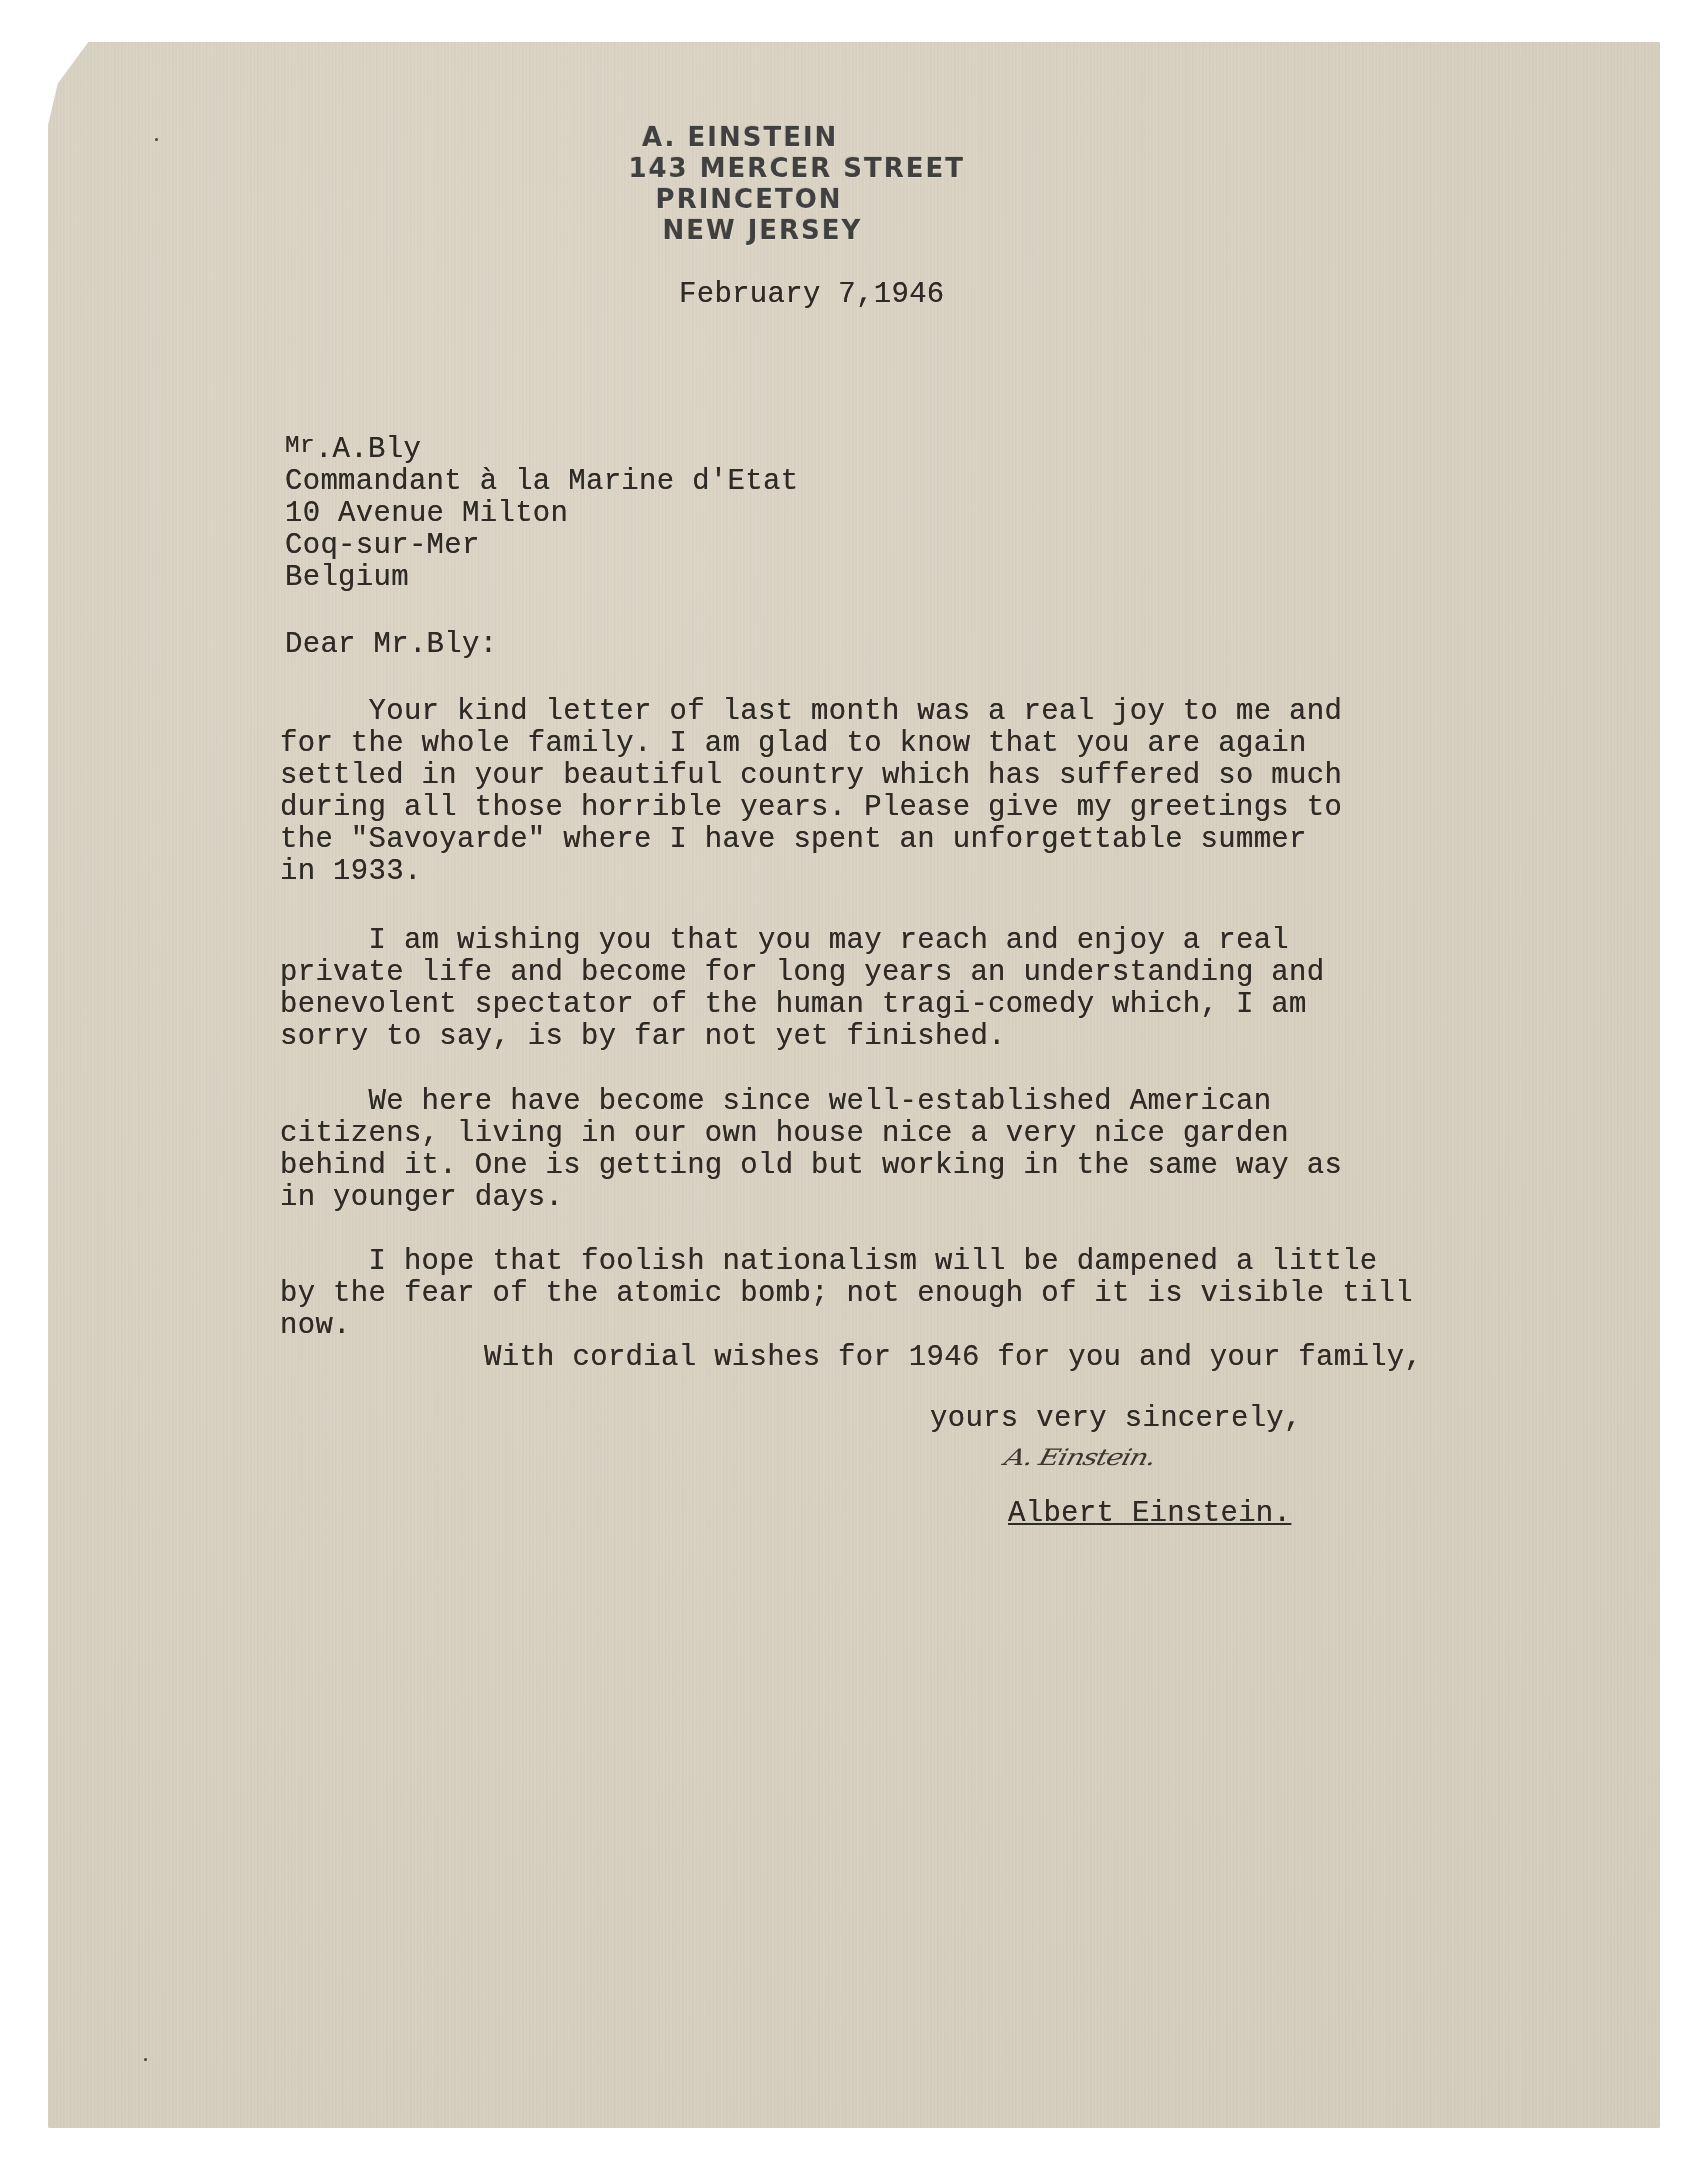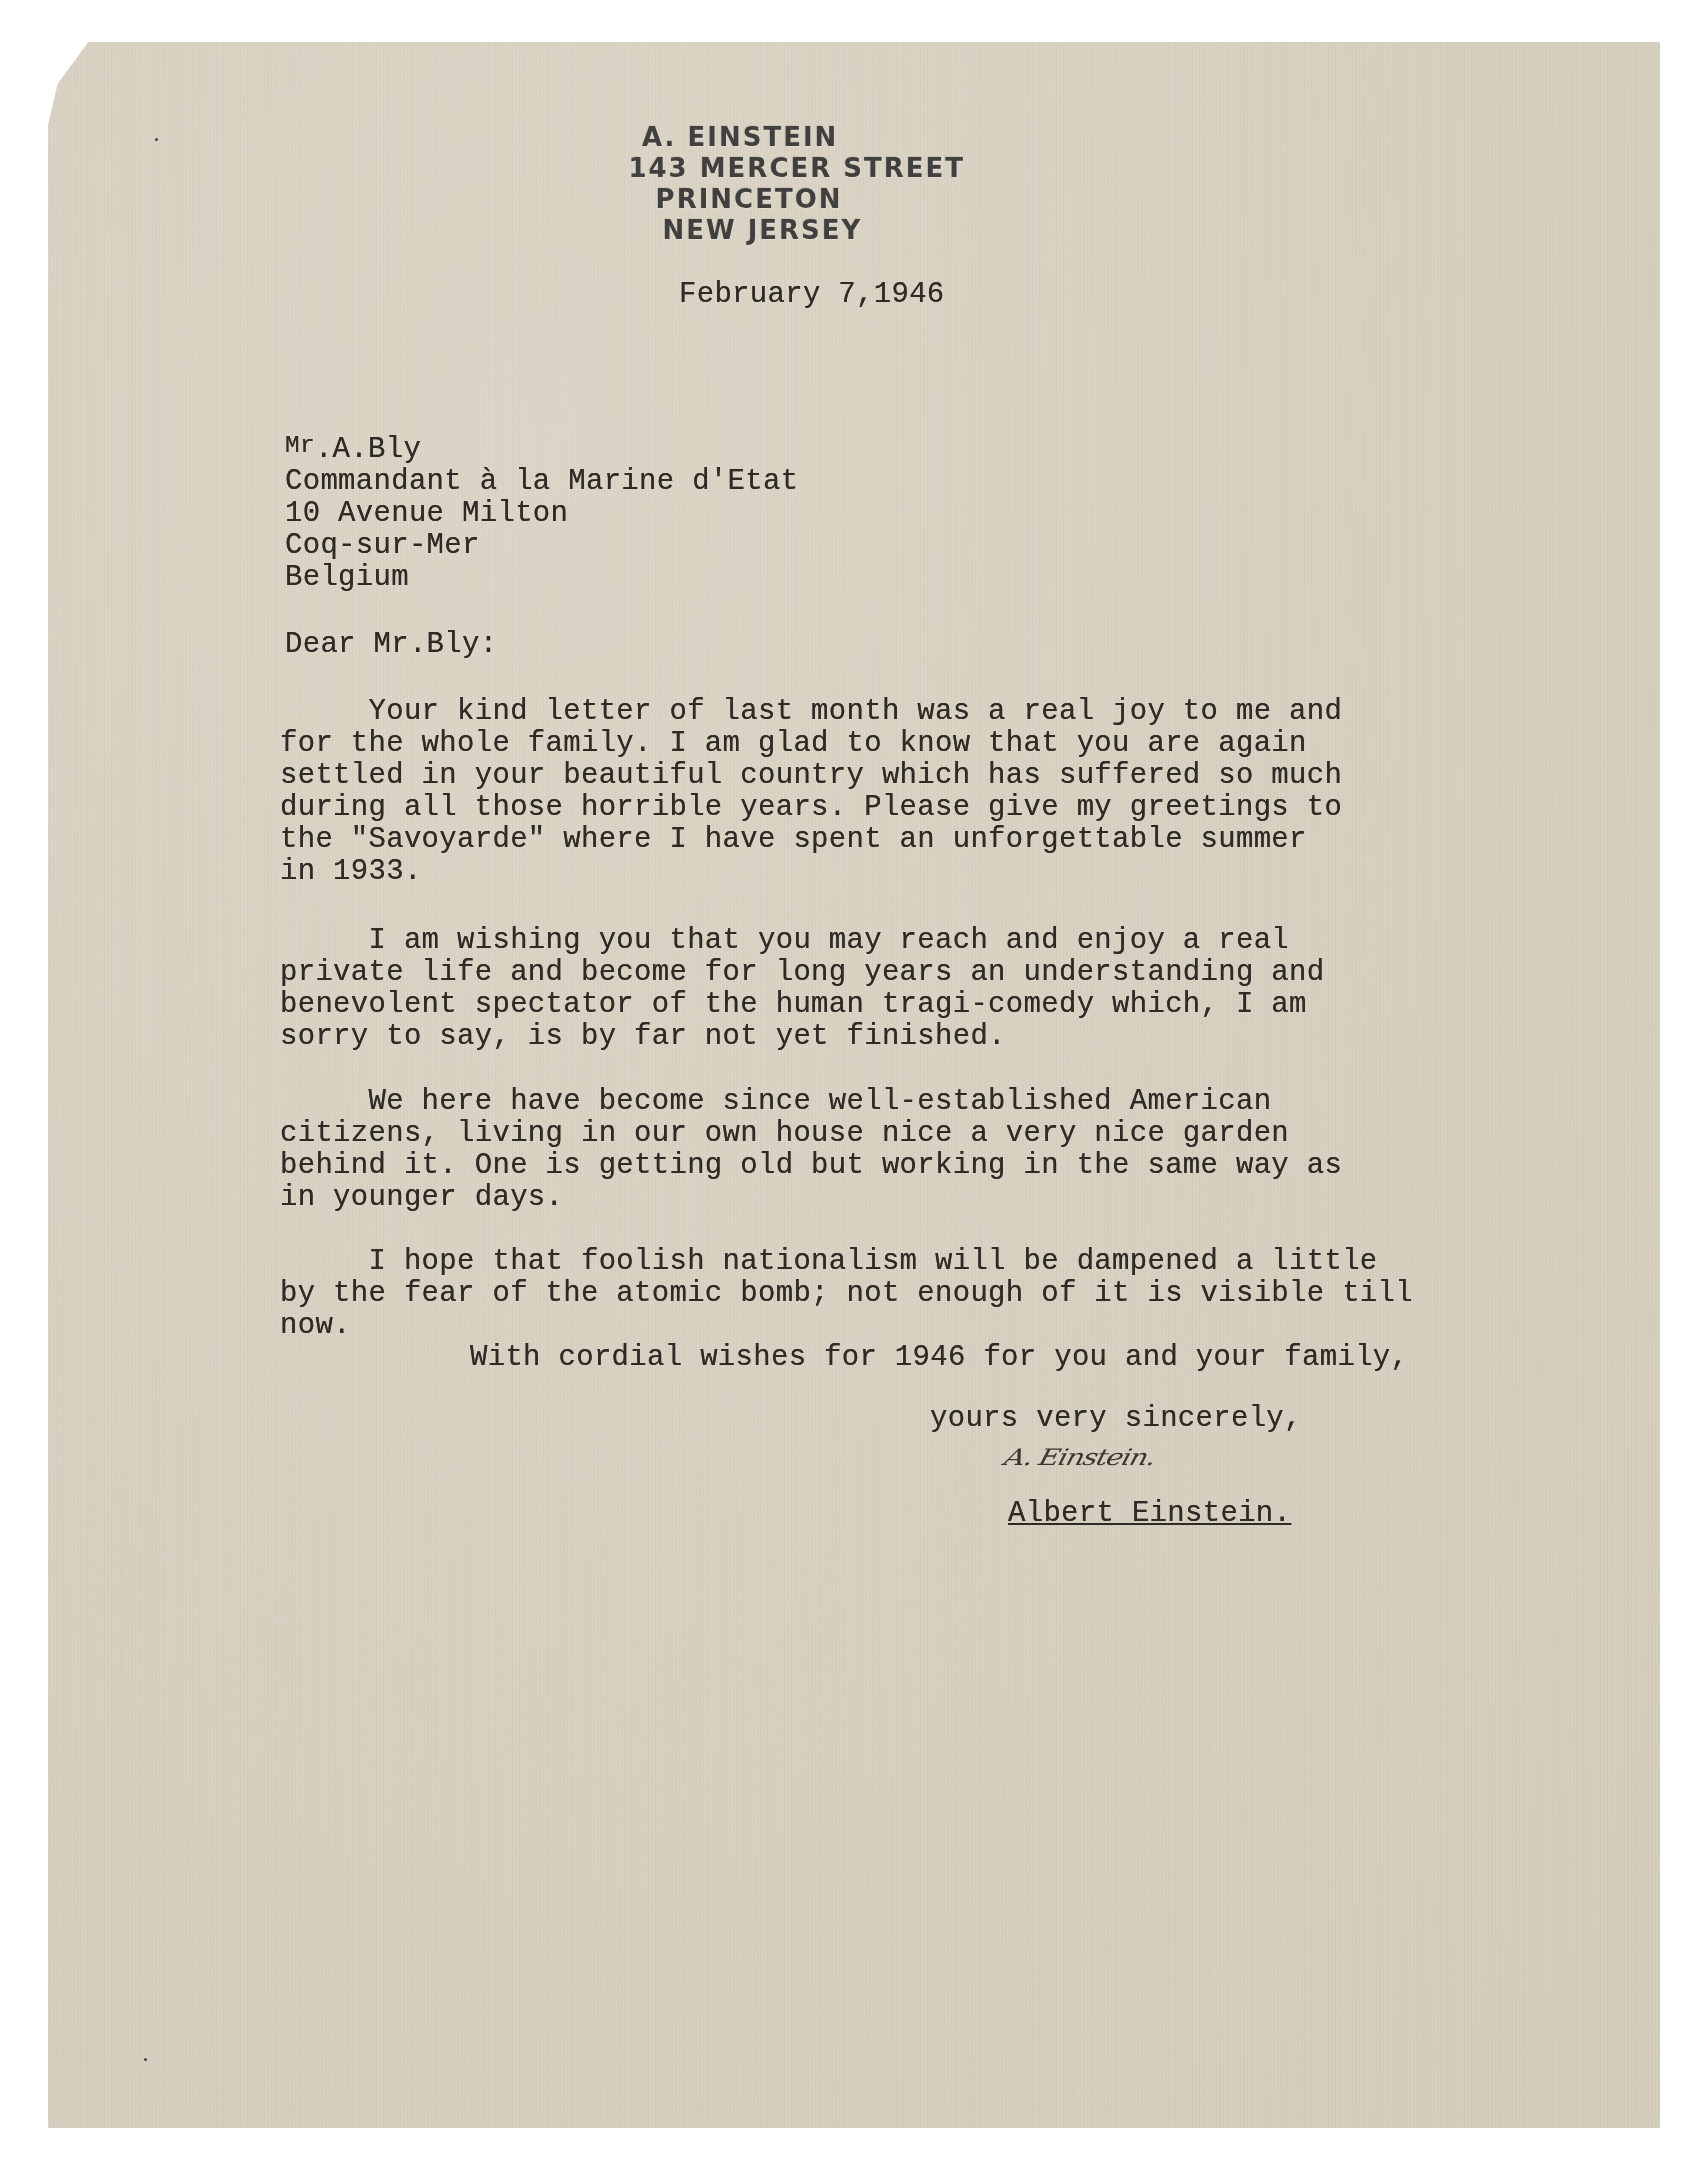--- a/index.html
+++ b/index.html
@@ -32,21 +32,21 @@
   }
   .date { left:679px; top:278px; }
   .addr { left:285px; top:430px; line-height:32px; }
   .addr .sup { font-size:24.4px; vertical-align:5.4px; }
   .salutation { left:285px; top:628px; }
   .para { left:280px; line-height:32px; }
   .p1 { top:696px; }
   .p2 { top:925px; }
   .p3 { top:1086px; }
   .p4 { top:1246px;font-family:Liberation Mono, monospace; }
-  .closing1 { left:470px; top:1341px; }
+  .closing1 { left:484px; top:1341px; }
   .closing2 { left:930px; top:1402px; }
   .signature {
     position:absolute; left:1005px; top:1441px; font-family:"DejaVu Serif", serif; font-style:italic;
     font-size:28.5px; color:#3a352f; transform:skewX(-15deg) scaleY(0.8); letter-spacing:-1.4px;
   }
   .typedname { left:1008px; top:1497px;text-decoration:underline; }
   .speck { position:absolute; width:3.4px; height:3.4px; border-radius:50%; background:#4a4038; }
 </style>
 </head>
 <body>

